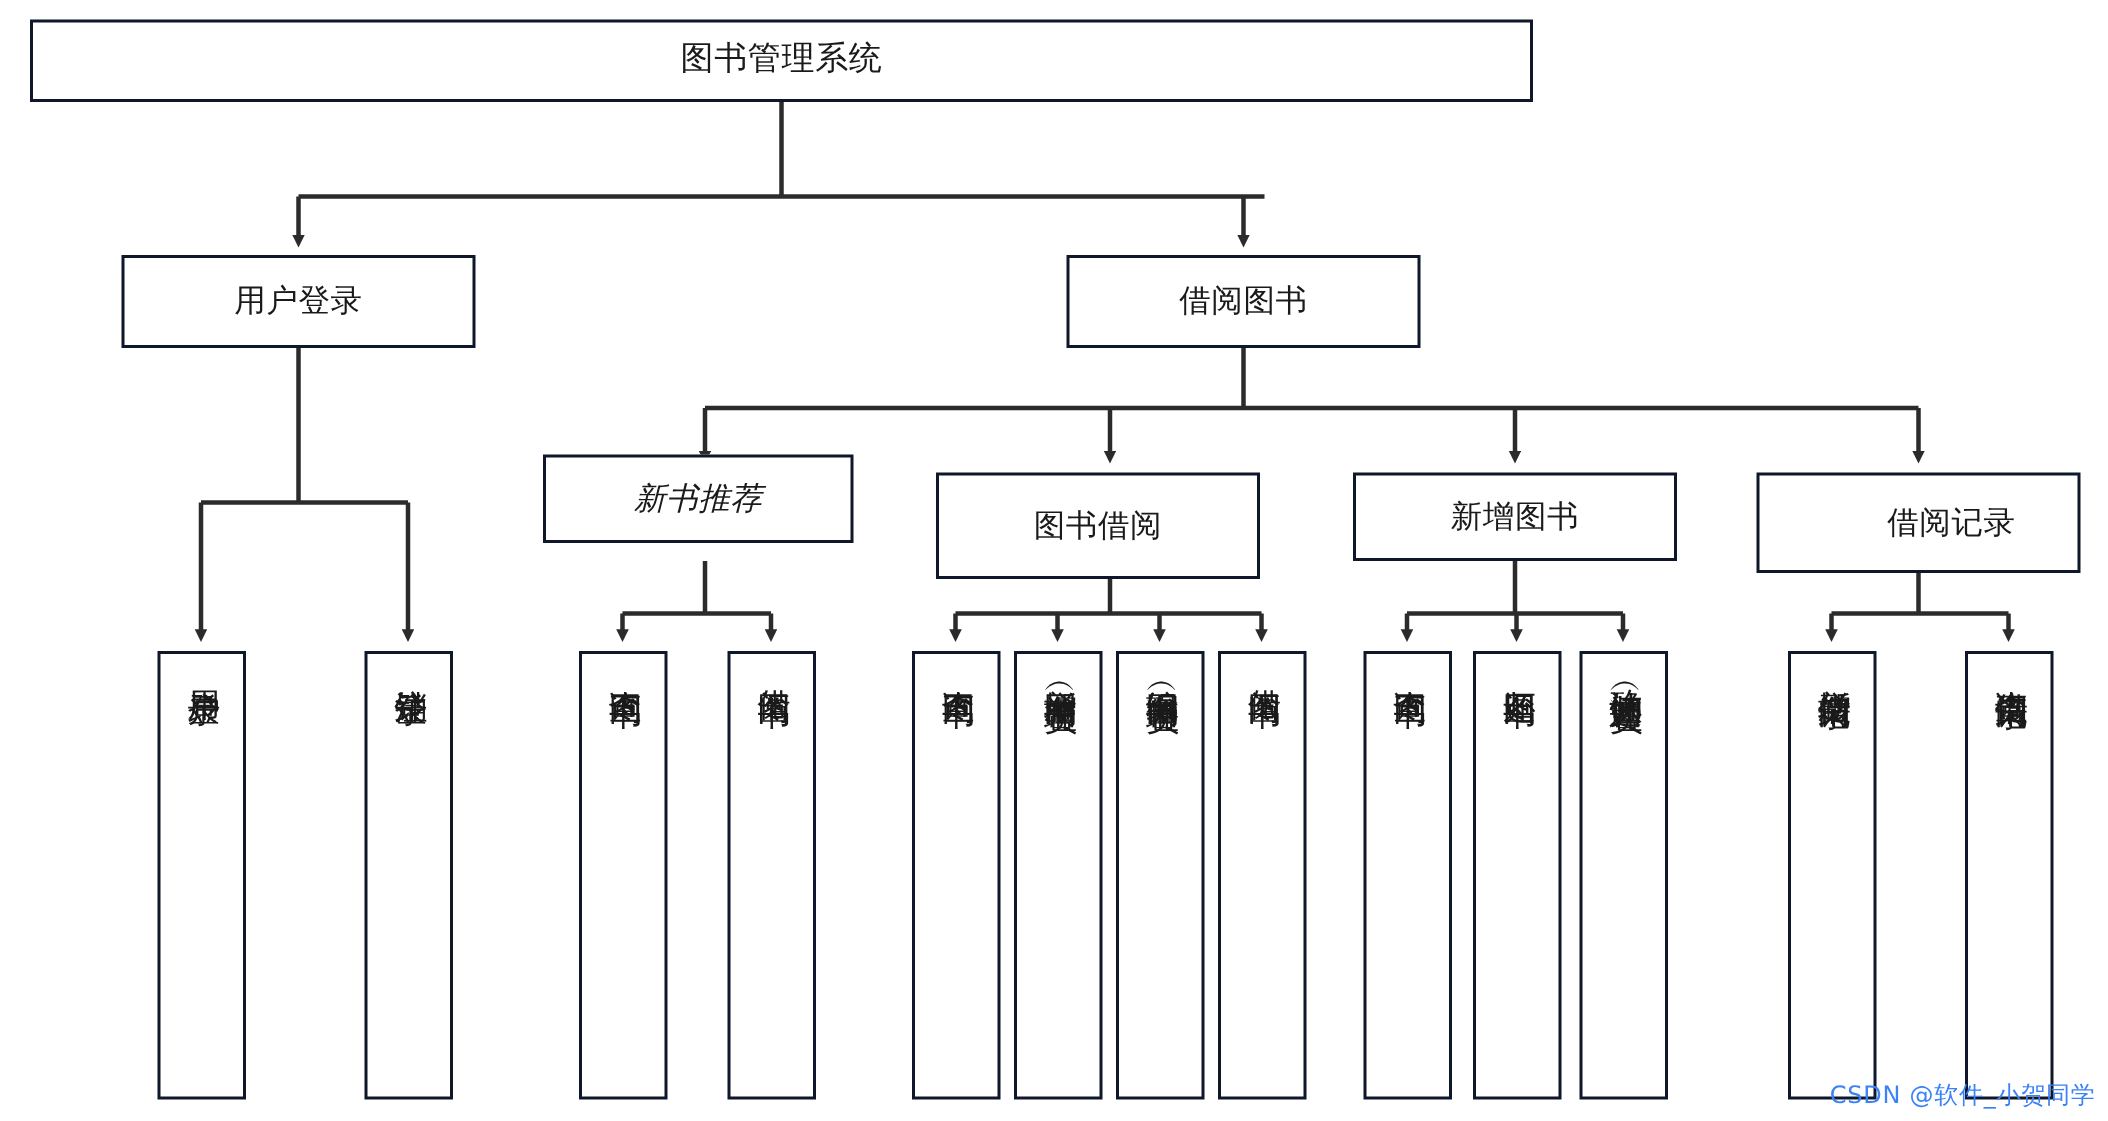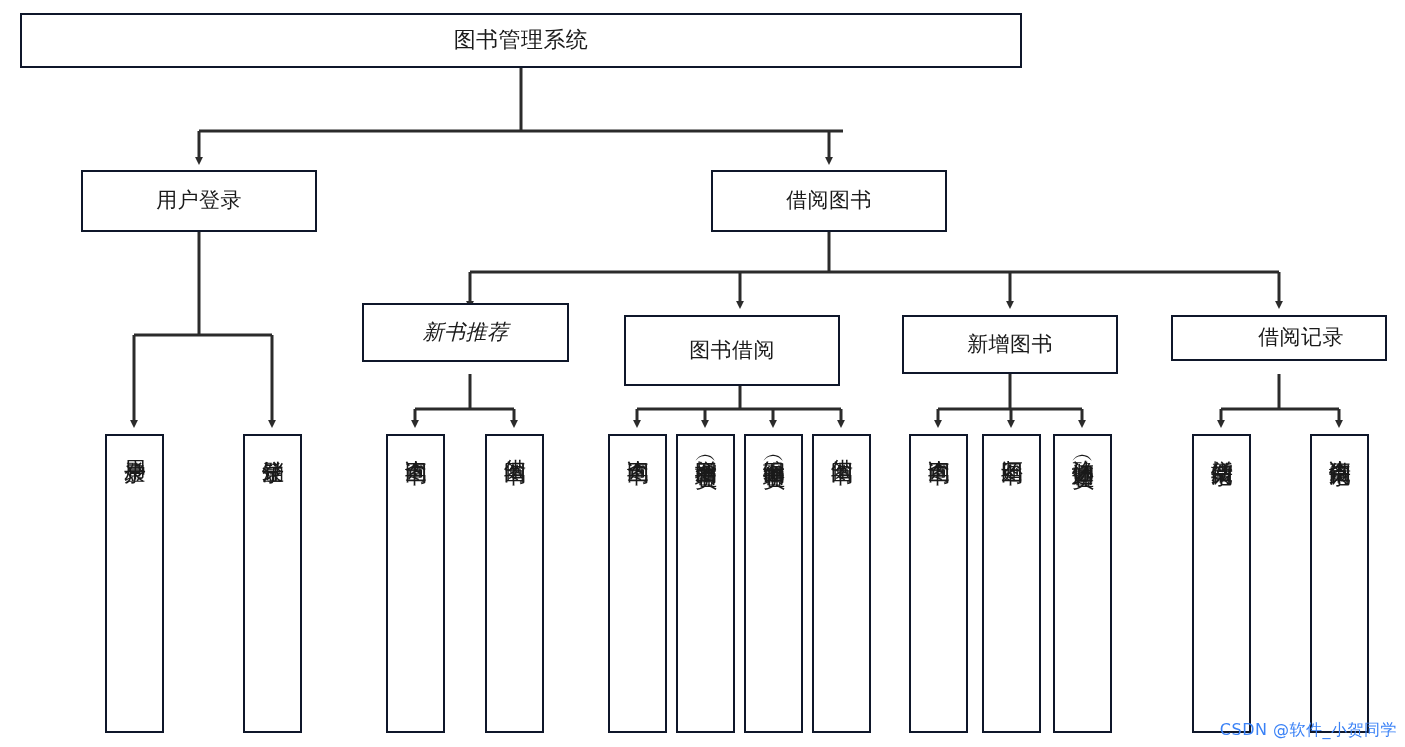--- a/index.html
+++ b/index.html
@@ -143,21 +143,21 @@
 
   <div class="node horiz" style="left:362px; top:303px; width:207px; height:59px;font-style:italic;">
     <span class="node-label">新书推荐</span>
   </div>
   <div class="node horiz" style="left:624px; top:315px; width:216px; height:71px;">
     <span class="node-label">图书借阅</span>
   </div>
   <div class="node horiz" style="left:902px; top:315px; width:216px; height:59px;">
     <span class="node-label">新增图书</span>
   </div>
-  <div class="node horiz" style="left:1171px; top:315px; width:216px; height:46px;padding-left:44px;">
+  <div class="node horiz" style="left:1171px; top:315px; width:216px; height:67px;padding-left:44px;">
     <span class="node-label">借阅记录</span>
   </div>
 
   <div class="node vert" style="left:105px; top:434px; width:59px; height:299px;">
     <span class="node-label">用户登录</span>
   </div>
   <div class="node vert" style="left:243px; top:434px; width:59px; height:299px;">
     <span class="node-label">注销登录</span>
   </div>
   <div class="node vert" style="left:386px; top:434px; width:59px; height:299px;">

